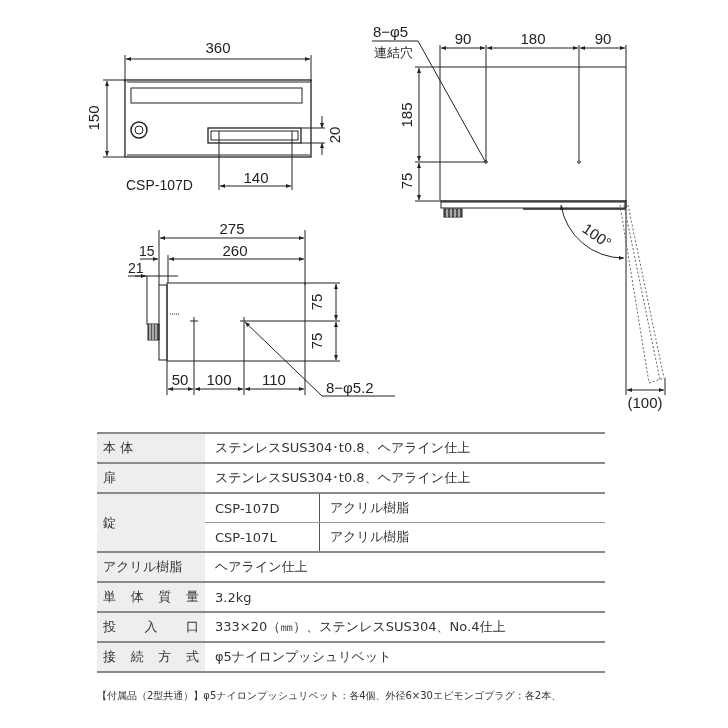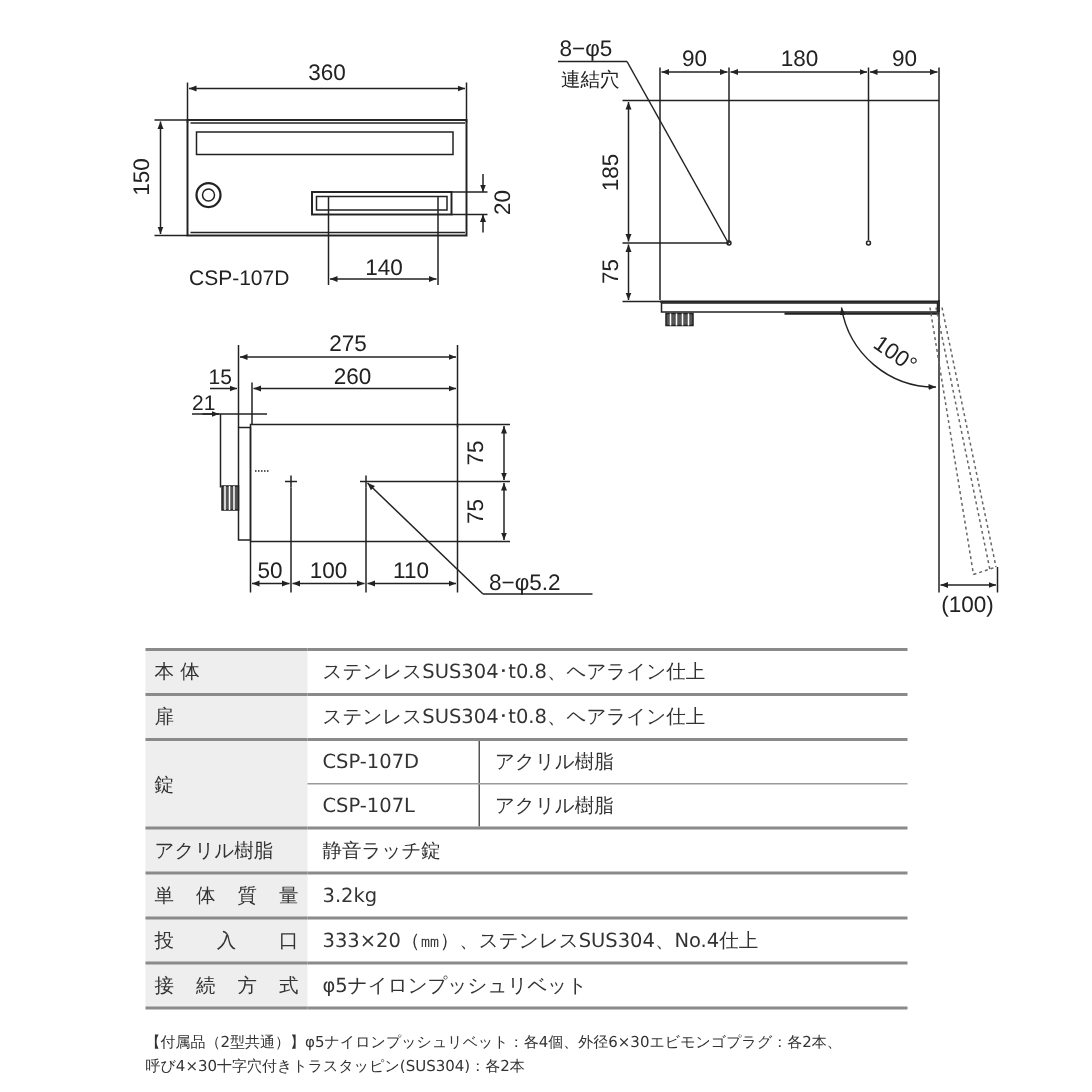--- a/index.html
+++ b/index.html
@@ -184,21 +184,21 @@
     <td class="lbl" rowspan="2">錠</td>
     <td class="sub-left">CSP-107D</td>
     <td class="sub-right">アクリル樹脂</td>
   </tr>
   <tr>
     <td class="sub-left">CSP-107L</td>
     <td class="sub-right">アクリル樹脂</td>
   </tr>
   <tr>
     <td class="lbl">アクリル樹脂</td>
-    <td colspan="2">静音ラッチ錠</td>
+    <td colspan="2">ヘアライン仕上</td>
   </tr>
   <tr>
     <td class="lbl">
       <div class="lbl-spread">
         <span>単</span>
         <span>体</span>
         <span>質</span>
         <span>量</span>
       </div>
     </td>
@@ -223,14 +223,13 @@
         <span>式</span>
       </div>
     </td>
     <td colspan="2">φ5ナイロンプッシュリベット</td>
   </tr>
 </tbody>
   </table>
 
 <div class="footnote">
   <div>【付属品（2型共通）】φ5ナイロンプッシュリベット：各4個、外径6×30エビモンゴプラグ：各2本、</div>
-  <div>呼び4×30十字穴付きトラスタッピン(SUS304)：各2本</div>
 </div>
 
 </body></html>

